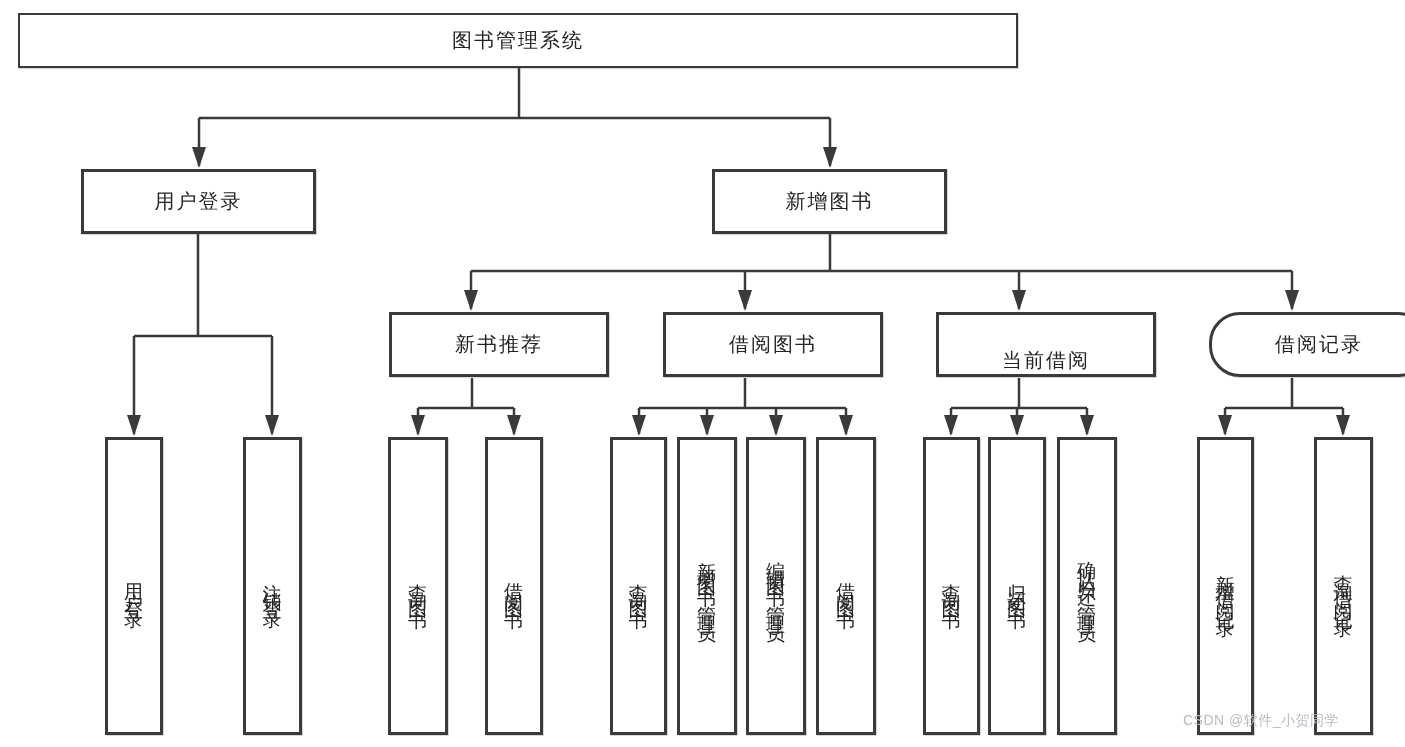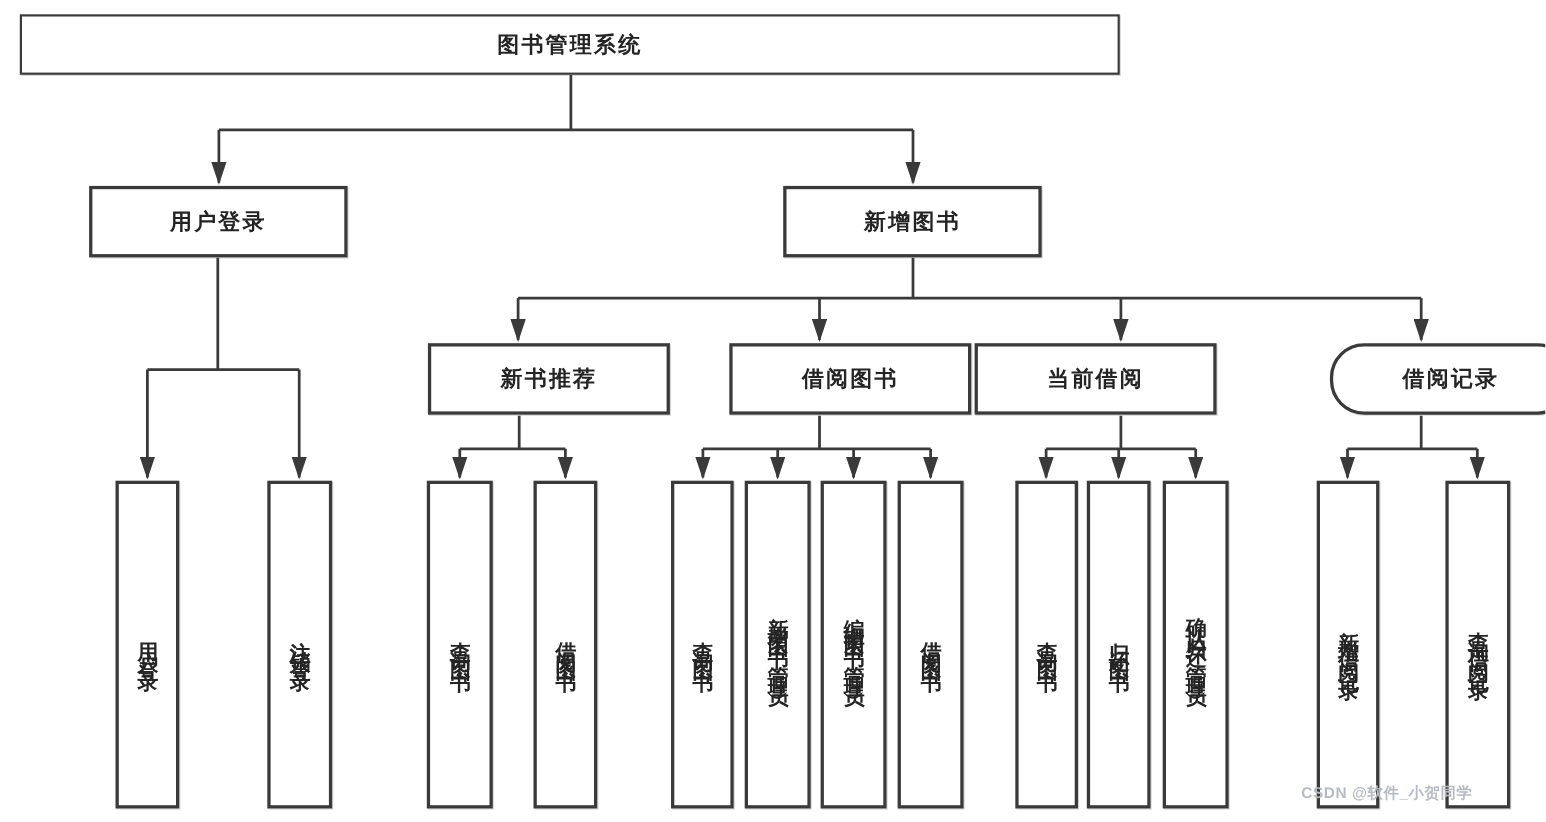--- a/index.html
+++ b/index.html
@@ -3,21 +3,20 @@
 <meta charset="utf-8">
 <style>
   html, body { margin: 0; padding: 0; background: #ffffff; }
   body { font-family: "Liberation Sans", "DejaVu Sans", sans-serif; }
   #stage {
     position: relative;
     width: 1405px;
     height: 747px;
     background: #ffffff;
     overflow: hidden;
-    font-weight: bold;
   }
   #connectors {
     position: absolute;
     left: 0; top: 0;
     width: 1405px; height: 747px;
   }
   #connectors path, #connectors line {
     stroke: #3a3a3a;
     stroke-width: 2.5;
     fill: none;
@@ -52,21 +51,21 @@
     letter-spacing: 9px;
     line-height: 1;
     white-space: nowrap;
   }
   
   #n-user-login   { left: 81px;  width: 235px; }
   #n-book-mgmt    { left: 712px; width: 235px; }
   
   #n-recommend    { left: 362px;  width: 220px; }
   #n-borrowing    { left: 636px;  width: 220px; }
-  #n-current      { left: 859px;  width: 220px; }
+  #n-current      { left: 909px;  width: 220px; align-items: flex-end; }
   #n-records      { left: 1182px; width: 220px; border-radius: 31px; }
   
   #lf-1  { left: 105px;  width: 58px; }
   #lf-2  { left: 243px;  width: 59px; }
   #lf-3  { left: 388px;  width: 60px; }
   #lf-4  { left: 485px;  width: 58px; }
   #lf-5  { left: 610px;  width: 57px; }
   #lf-6  { left: 677px;  width: 60px; }
   #lf-7  { left: 746px;  width: 60px; }
   #lf-8  { left: 816px;  width: 60px; }

